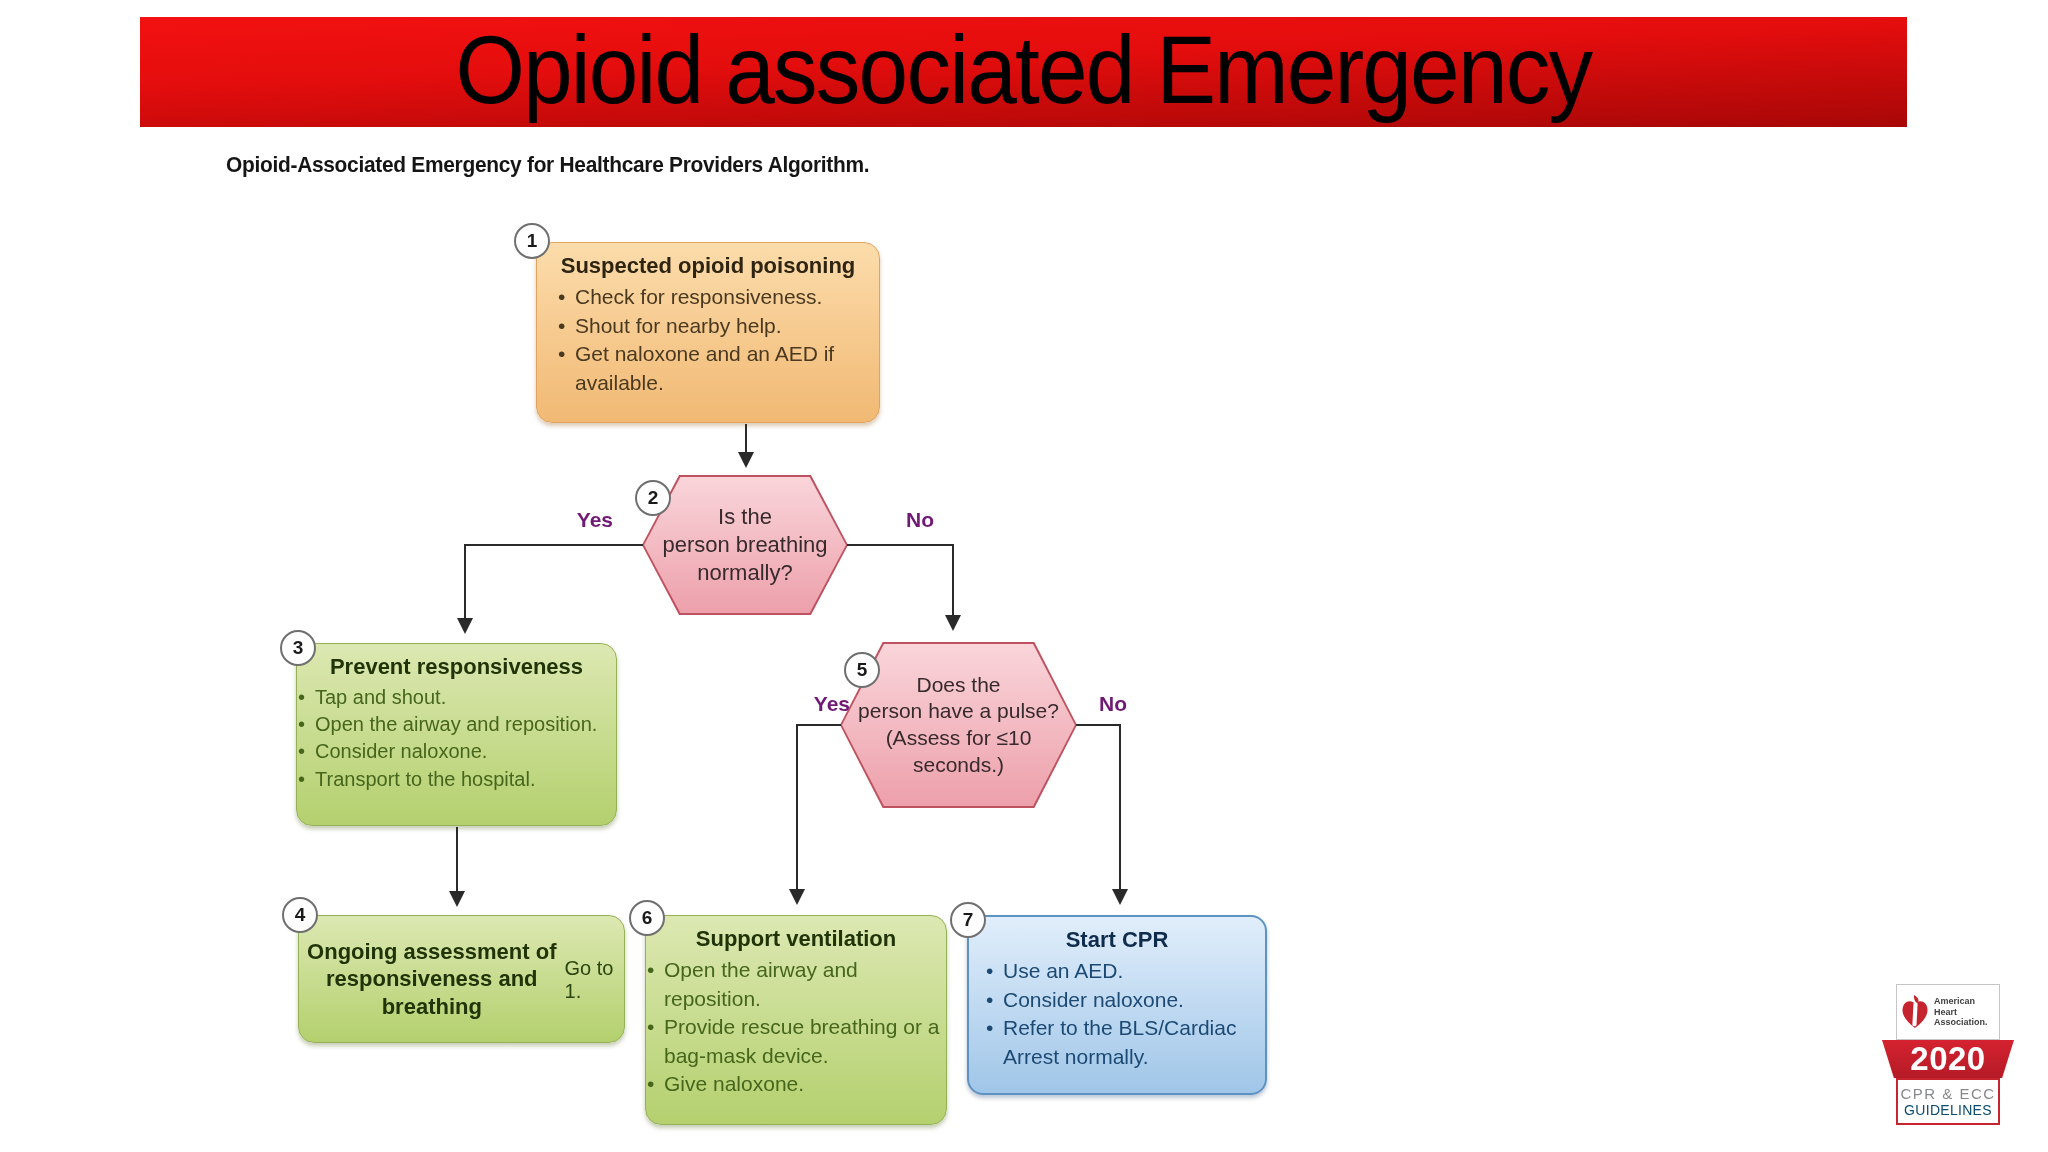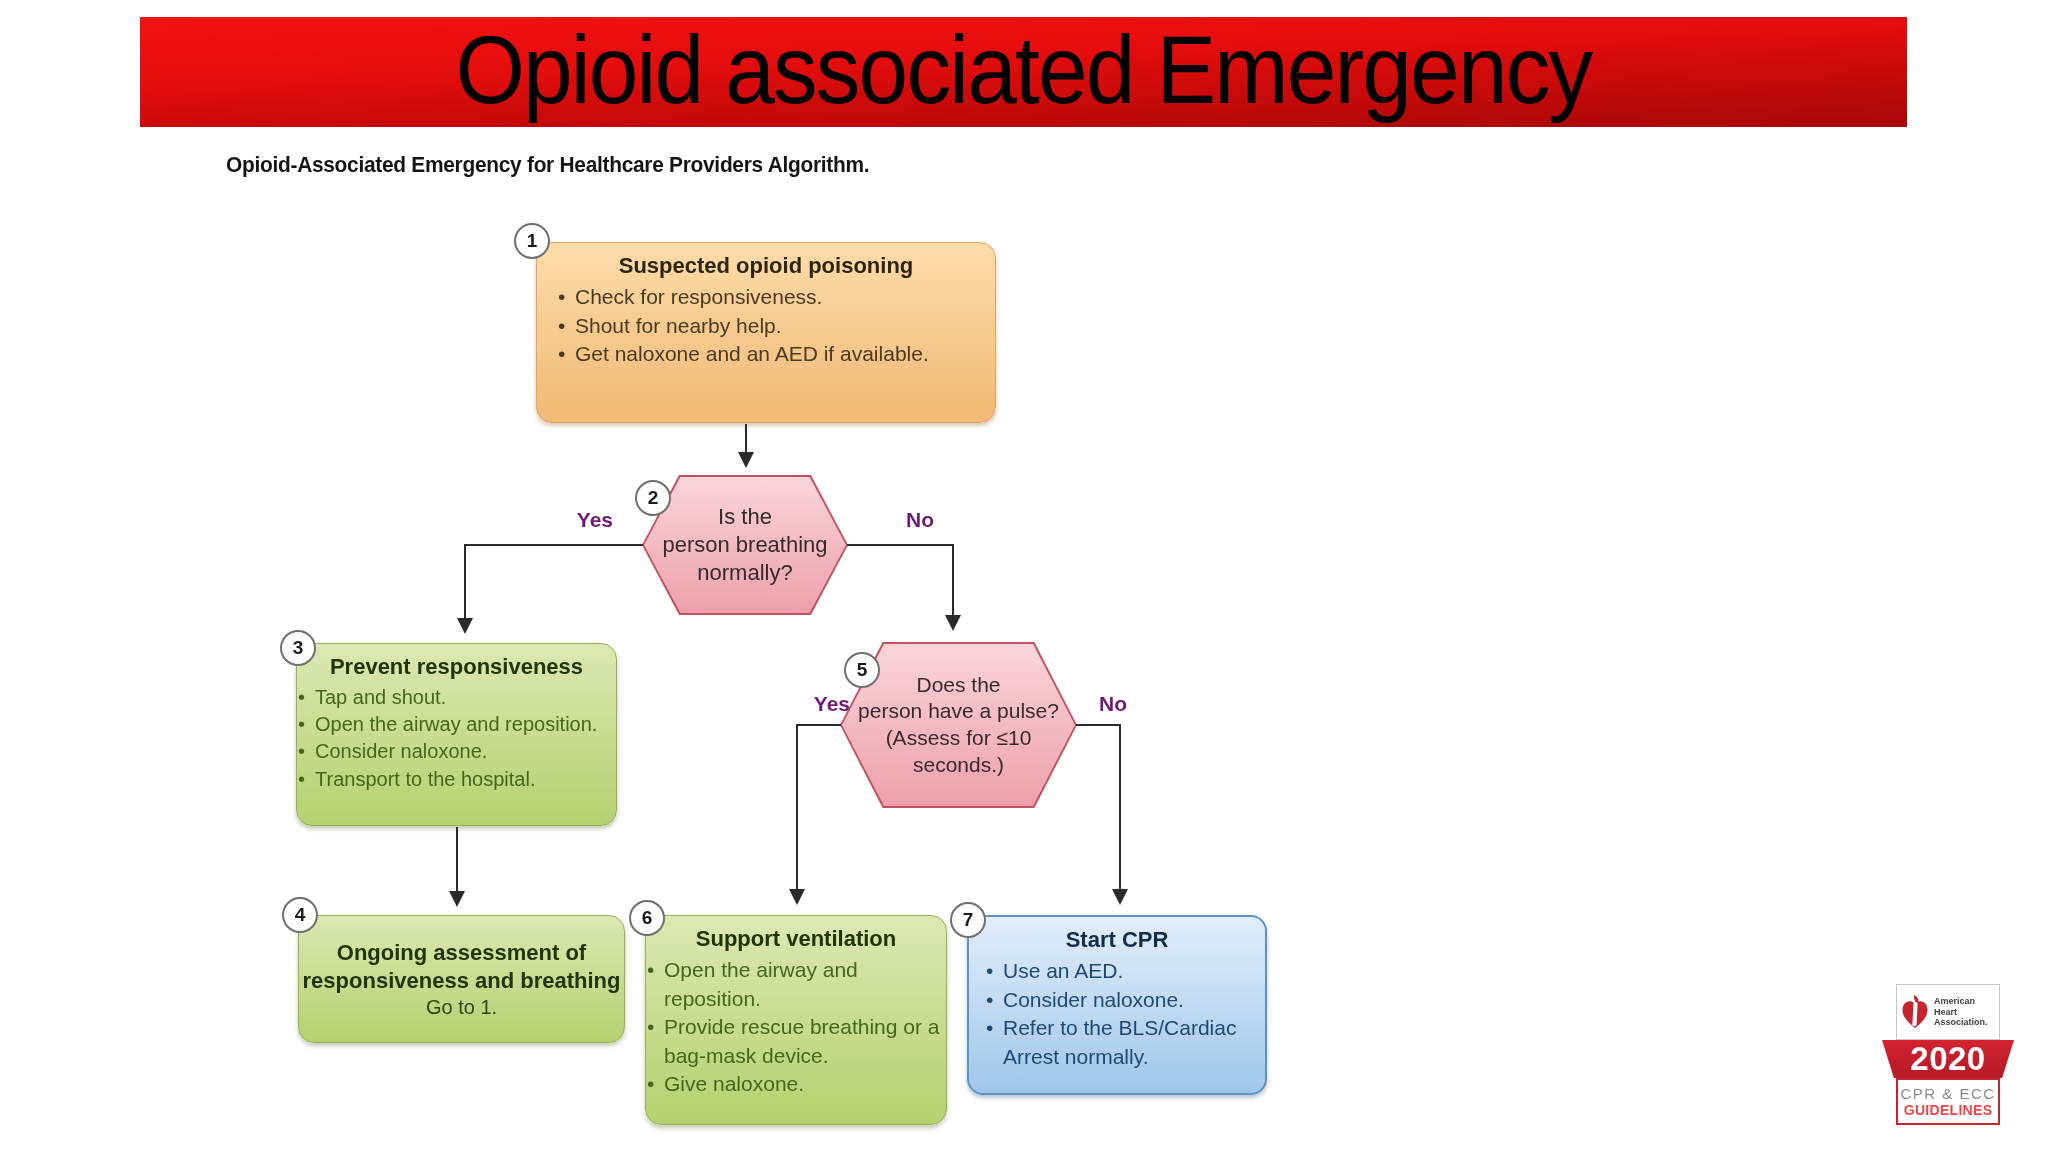--- a/index.html
+++ b/index.html
@@ -31,21 +31,21 @@
   .green{background:linear-gradient(#dce8b2,#b4d06e);border:1px solid #96b057;
     box-shadow:0 3px 4px rgba(90,110,40,.35);color:#46661c;font-size:20px;}
   .green .title{color:#203408;font-size:22px;}
   .green ul{padding-left:18px;}
 
   .blue{background:linear-gradient(#e1eefb,#a0c6e8);border:2px solid #5d92c3;
     box-shadow:0 3px 4px rgba(60,90,130,.35);color:#1c4a74;font-size:21px;}
   .blue .title{color:#0f2c4d;font-size:22px;}
   .blue ul{padding-left:34px;}
 
-  .center-box{display:flex;flex-direction:column;align-items:center;justify-content:center;}
+  .center-box{display:flex;align-items:center;justify-content:center;}
   .center-box .title{margin-top:0;line-height:1.25;white-space:pre-line;}
   .center-box .sub{color:#2a4510;margin-top:2px;}
 
   
   .hex{position:absolute;
     clip-path:polygon(18% 0,82% 0,100% 50%,82% 100%,18% 100%,0 50%);
     background:#bf5260;}
   .hex-in{position:absolute;inset:2px;
     clip-path:polygon(18% 0,82% 0,100% 50%,82% 100%,18% 100%,0 50%);
     background:linear-gradient(#f9d5da,#eda0ab);
@@ -73,21 +73,21 @@
   .aha-org{font-size:9px;font-weight:700;color:#414042;line-height:1.18;white-space:pre-line;}
   .aha-ribbon{position:absolute;left:0;top:56px;width:132px;height:38px;
     background:linear-gradient(#d52230,#b51b27);
     clip-path:polygon(0 0,100% 0,91% 100%,9% 100%);
     display:flex;align-items:center;justify-content:center;}
   .aha-year{color:#fff;font-weight:700;font-size:33px;letter-spacing:0.5px;}
   .aha-bottom{position:absolute;left:14px;top:94px;width:104px;height:47px;background:#fff;
     border:2px solid #c6242f;box-sizing:border-box;display:flex;flex-direction:column;
     align-items:center;justify-content:center;}
   .aha-cpr{color:#87898c;font-size:15px;letter-spacing:1.5px;white-space:nowrap;}
-  .aha-guidelines{color:#ef4444;font-size:14px;font-weight:700;letter-spacing:0.3px;white-space:nowrap;}
+  .aha-guidelines{color:#0c4a6e;font-size:14px;font-weight:400;letter-spacing:0.3px;white-space:nowrap;}
 </style>
 </head>
 <body>
 
 <div class="canvas">
 
   <div class="banner">
     <div class="banner-title">Opioid associated Emergency</div>
   </div>
   <div class="subtitle">Opioid-Associated Emergency for Healthcare Providers Algorithm.</div>
@@ -99,21 +99,21 @@
       </marker>
     </defs>
     <path d="M746,424 V464" stroke="#2a2a2a" stroke-width="2" fill="none" marker-end="url(#arrow)"></path>
     <path d="M643,545 H465 V630" stroke="#2a2a2a" stroke-width="2" fill="none" marker-end="url(#arrow)"></path>
     <path d="M847,545 H953 V627" stroke="#2a2a2a" stroke-width="2" fill="none" marker-end="url(#arrow)"></path>
     <path d="M457,827 V903" stroke="#2a2a2a" stroke-width="2" fill="none" marker-end="url(#arrow)"></path>
     <path d="M841,725 H797 V901" stroke="#2a2a2a" stroke-width="2" fill="none" marker-end="url(#arrow)"></path>
     <path d="M1076,725 H1120 V901" stroke="#2a2a2a" stroke-width="2" fill="none" marker-end="url(#arrow)"></path>
   </svg>
 
-  <div class="node orange" style="left:536px;top:242px;width:460px;height:181px;">
+  <div class="node orange" style="left:536px;top:242px;width:344px;height:181px;">
     <div class="title">Suspected opioid poisoning</div>
     <ul>
       <li>Check for responsiveness.</li>
       <li>Shout for nearby help.</li>
       <li>Get naloxone and an AED if available.</li>
     </ul>
   </div>
 
   <div class="hex hex2" style="left:642px;top:475px;width:206px;height:140px;">
     <div class="hex-in">Is the

